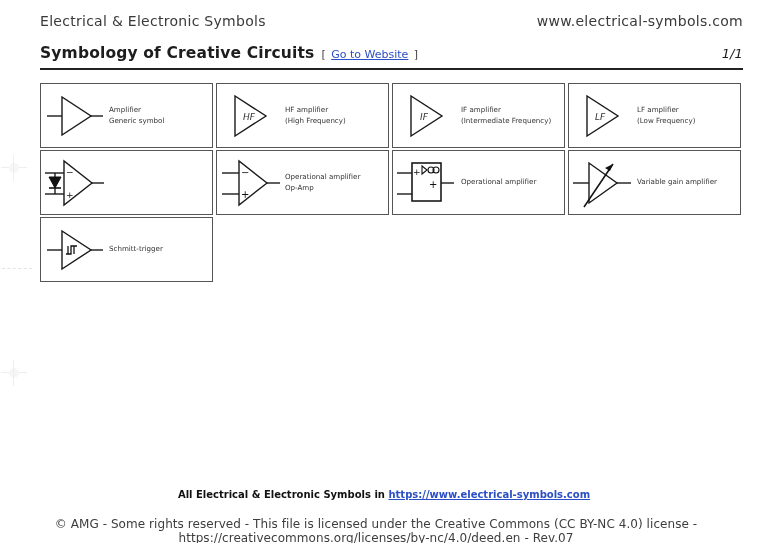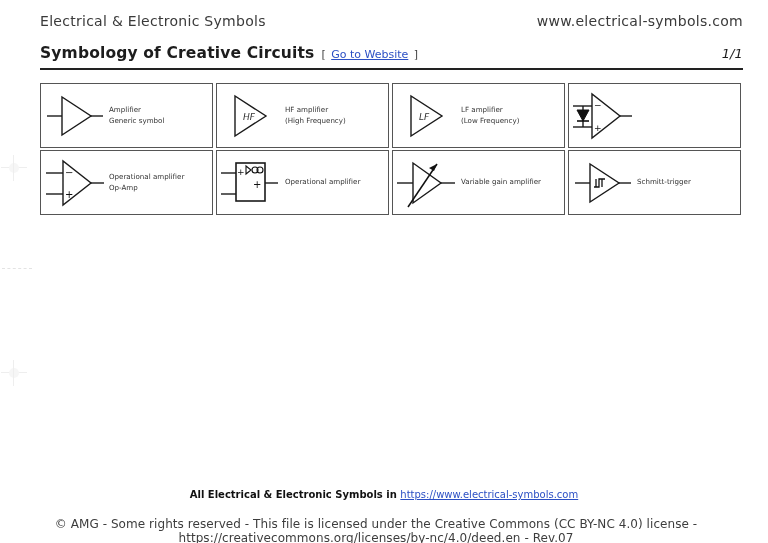--- a/index.html
+++ b/index.html
@@ -150,21 +150,21 @@
     top: 489px;
     width: 768px;
     text-align: center;
     font-size: 10px;
     font-weight: bold;
     color: #111111;
   }
   #footer-link {
     color: #2b4fc4;
     text-decoration: underline;
-    font-weight: normal;
+    font-weight: bold;
   }
   #footer-legal {
     position: absolute;
     left: 0;
     top: 517px;
     width: 752px;
     text-align: center;
     font-size: 12px;
     color: #3d3d3d;
     letter-spacing: 0.005em;
@@ -217,20 +217,30 @@
     <div class="sym-art">
       <svg width="60" height="50" viewBox="0 0 60 50">
         <polygon points="14,5 14,45 45,25" fill="none" stroke="#1a1a1a" stroke-width="1.4"></polygon>
         <text x="22" y="29" font-family="DejaVu Sans, sans-serif" font-size="9" fill="#333">HF</text>
       </svg>
     </div>
     <div class="sym-label">HF amplifier
 (High Frequency)</div>
   </div>
 
+  <div class="symbol-card">
+    <div class="sym-art">
+      <svg width="60" height="50" viewBox="0 0 60 50">
+        <polygon points="14,5 14,45 45,25" fill="none" stroke="#1a1a1a" stroke-width="1.4"></polygon>
+        <text x="23" y="29" font-family="DejaVu Sans, sans-serif" font-size="9" fill="#333">IF</text>
+      </svg>
+    </div>
+    <div class="sym-label">IF amplifier
+(Intermediate Frequency)</div>
+  </div>
 
   <div class="symbol-card">
     <div class="sym-art">
       <svg width="60" height="50" viewBox="0 0 60 50">
         <polygon points="14,5 14,45 45,25" fill="none" stroke="#1a1a1a" stroke-width="1.4"></polygon>
         <text x="22" y="29" font-family="DejaVu Sans, sans-serif" font-size="9" fill="#333">LF</text>
       </svg>
     </div>
     <div class="sym-label">LF amplifier
 (Low Frequency)</div>

